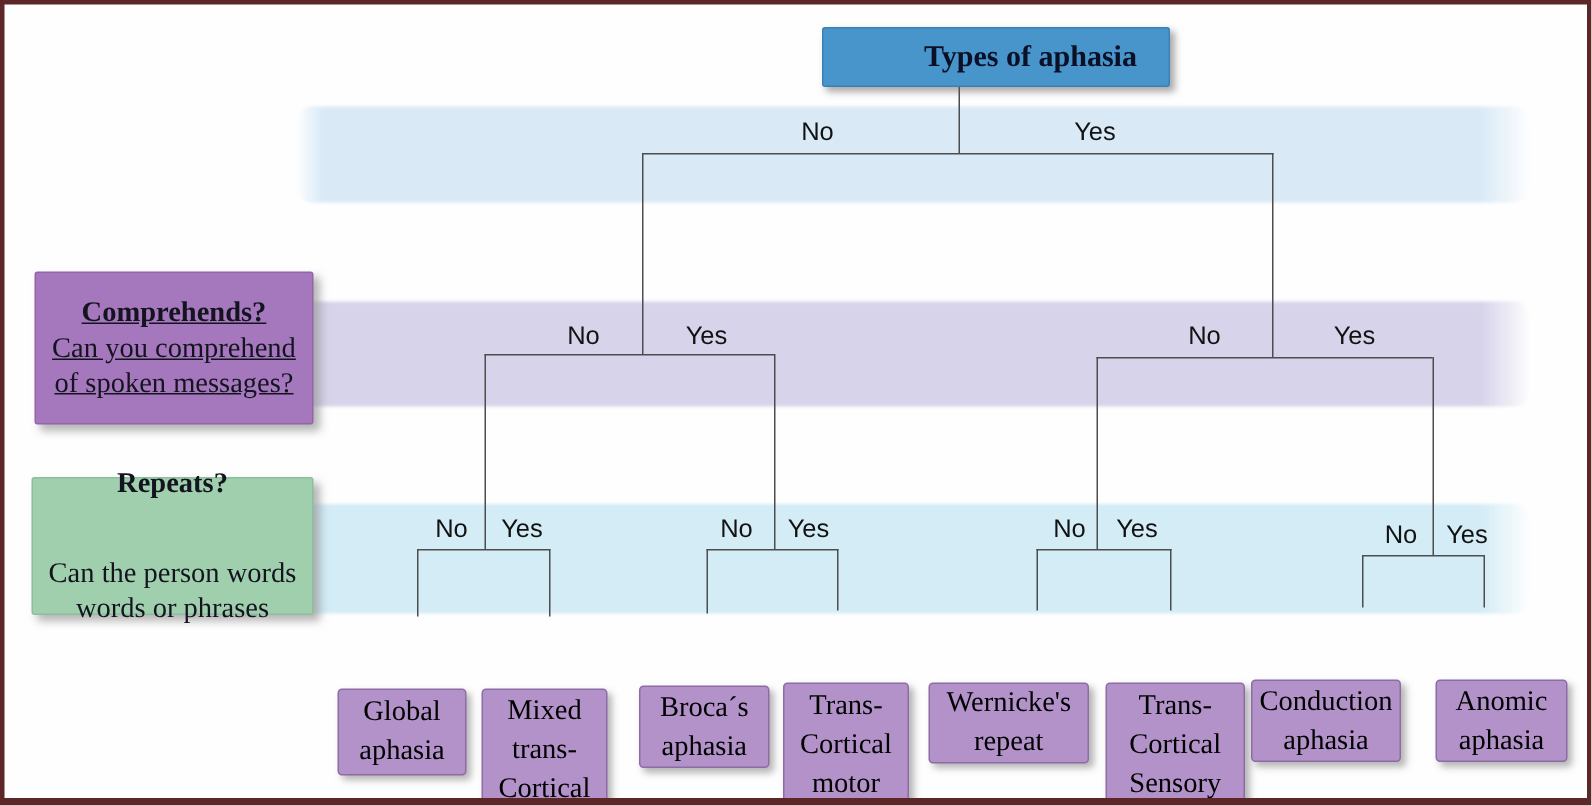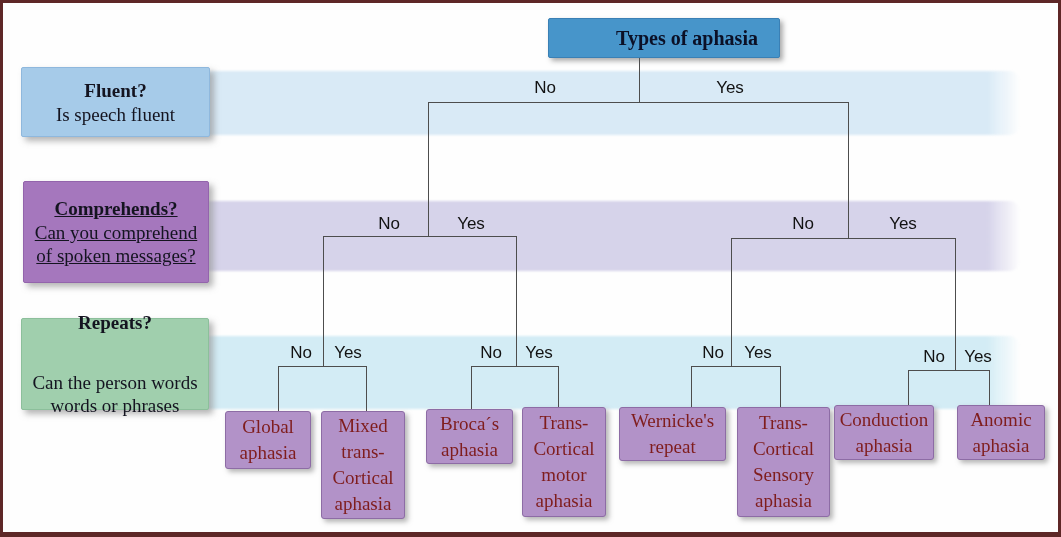--- a/index.html
+++ b/index.html
@@ -34,21 +34,21 @@
   .hdr-title { font-weight:bold; font-size:19px; line-height:24px; }
   .hdr-sub { font-size:19px; line-height:23px; white-space:pre-line; }
   .hdr-fluent { left:18px; top:64px; width:187px; height:68px; background:#a6cbe9; border:1px solid #8fb8dd; }
   .hdr-comprehends { left:20px; top:178px; width:184px; height:100px; background:#a577bd; border:1px solid #9364ac;text-decoration:underline; }
   .hdr-repeats { left:18px; top:315px; width:186px; height:90px; background:#a0cfad; border:1px solid #8cbf9b;gap:36px; }
   .leaf {
     position:absolute; z-index:4; box-sizing:border-box;
     background:#b292c8; border:1px solid #8d6ca5; border-radius:3px;
     box-shadow:3px 3px 5px rgba(110,110,110,.5);
     display:flex; align-items:center; justify-content:center; text-align:center;
-    font-size:19px; line-height:26px; color:#7f1d1d; white-space:pre-line;
+    font-size:19px; line-height:26px; color:#000000; white-space:pre-line;margin-top:48px;
   }
 </style>
 </head>
 <body>
 
 <div id="canvas">
 
   <div class="band band1" style="left:195px;top:68px;width:822px;height:64px"></div>
   <div class="band band2" style="left:195px;top:198px;width:822px;height:70px"></div>
   <div class="band band3" style="left:195px;top:333px;width:822px;height:73px"></div>
@@ -71,24 +71,20 @@
   <div class="ln" style="left:363px;top:363px;width:1px;height:45px"></div>
   <div class="ln" style="left:468px;top:363px;width:1px;height:43px"></div>
   <div class="ln" style="left:555px;top:363px;width:1px;height:41px"></div>
   <div class="ln" style="left:688px;top:363px;width:1px;height:41px"></div>
   <div class="ln" style="left:777px;top:363px;width:1px;height:41px"></div>
   <div class="ln" style="left:905px;top:367px;width:1px;height:35px"></div>
   <div class="ln" style="left:986px;top:367px;width:1px;height:35px"></div>
 
   <div class="title-box">Types of aphasia</div>
 
-  <div class="hdr hdr-fluent">
-    <div class="hdr-title">Fluent?</div>
-    <div class="hdr-sub">Is speech fluent</div>
-  </div>
   <div class="hdr hdr-comprehends">
     <div class="hdr-title">Comprehends?</div>
     <div class="hdr-sub">Can you comprehend
 of spoken messages?</div>
   </div>
   <div class="hdr hdr-repeats">
     <div class="hdr-title">Repeats?</div>
     <div class="hdr-sub">Can the person words
 words or phrases</div>
   </div>

